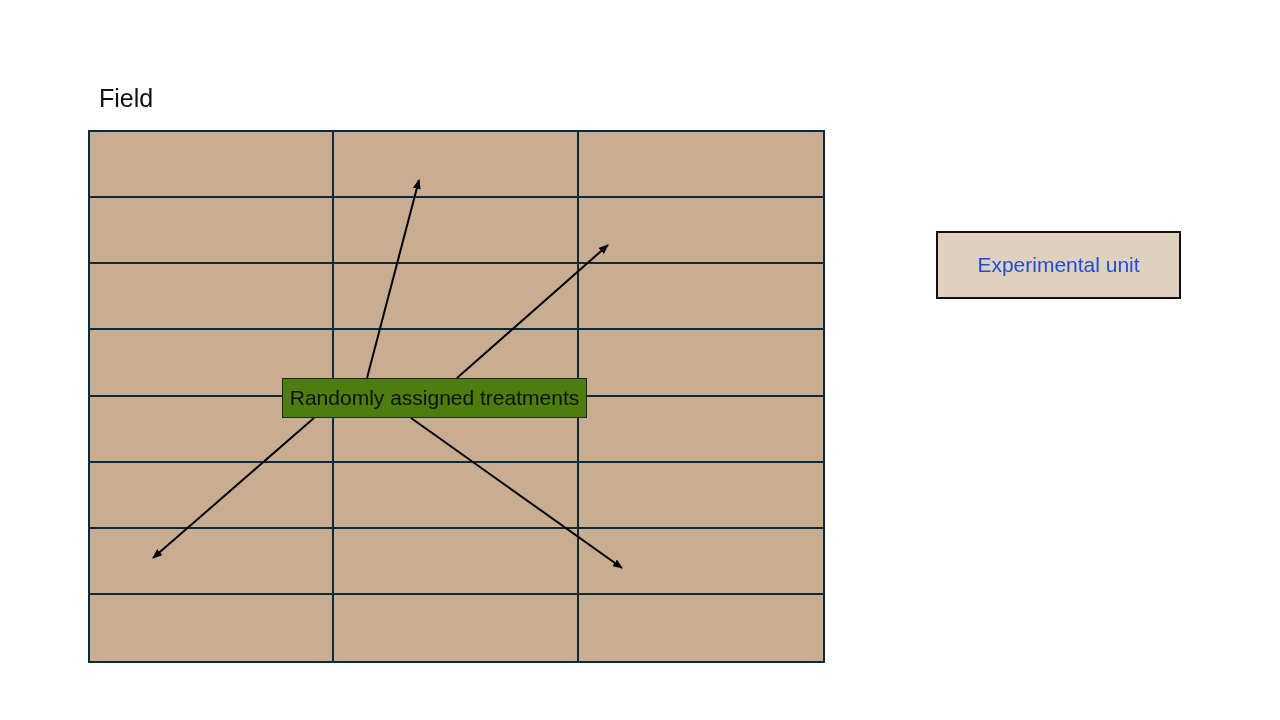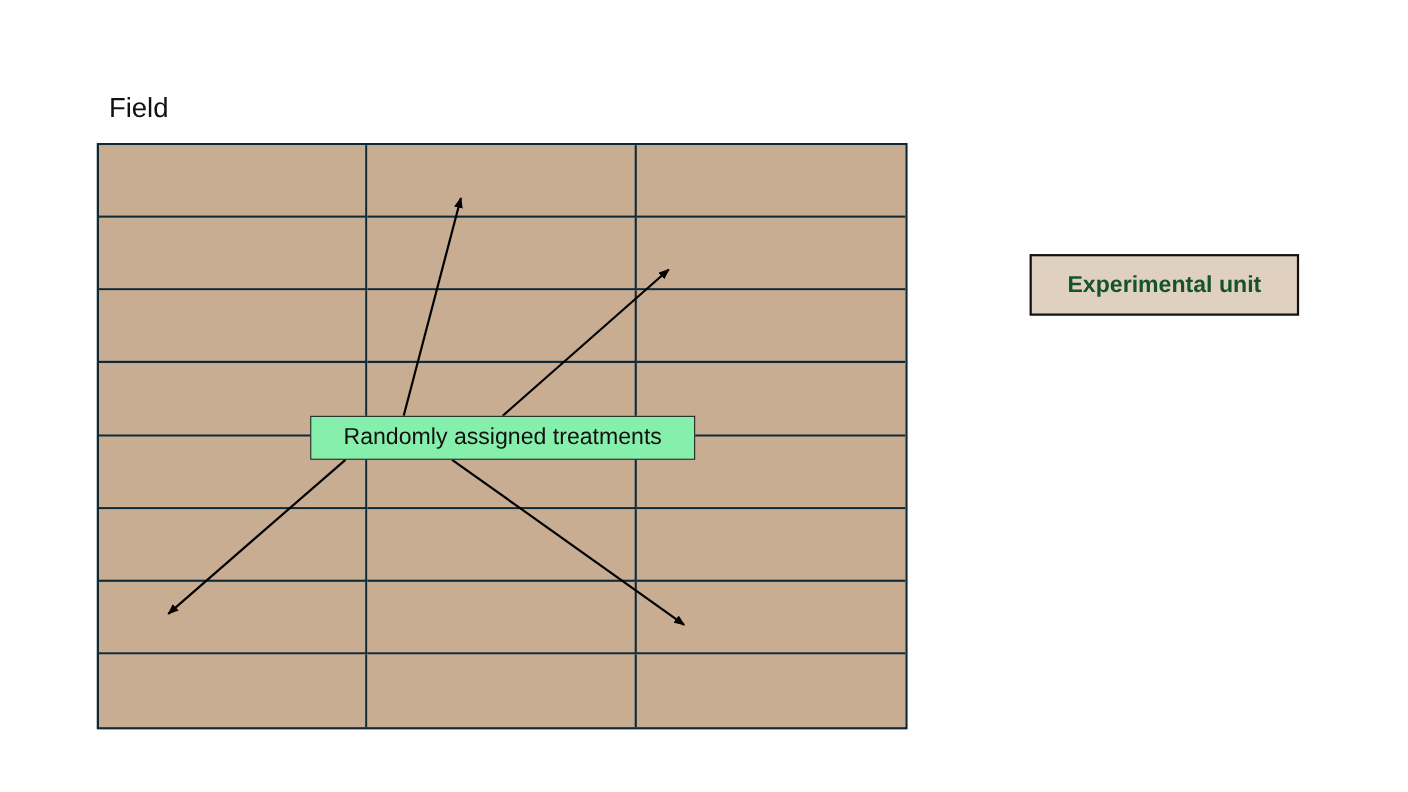--- a/index.html
+++ b/index.html
@@ -6,26 +6,26 @@
   body { width:1280px; height:720px; position:relative; overflow:hidden;
          font-family: "Liberation Sans", "DejaVu Sans", sans-serif; }
   .title { position:absolute; left:99px; top:78px; font-size:25px; color:#111; line-height:40px; }
   .grid { position:absolute; left:88px; top:130px; width:737px; height:533px;
           display:grid; grid-template-columns: repeat(3, 1fr); grid-template-rows: repeat(8, 1fr);
           box-sizing:border-box; border:2px solid #0e2a38; background:#c9ad93; }
   .cell { border-right:2px solid #0e2a38; border-bottom:2px solid #0e2a38; box-sizing:border-box; background:#c9ad93; }
   .cell.lastcol { border-right:none; }
   .cell.lastrow { border-bottom:none; }
   svg.arrows { position:absolute; left:0; top:0; width:1280px; height:720px; pointer-events:none; }
-  .label-box { position:absolute; left:282px; top:378px; width:350px; height:40px; box-sizing:border-box;
-               background:#86efac; border:1px solid #222; display:flex; align-items:center; justify-content:center;
+  .label-box { position:absolute; left:282px; top:378px; width:305px; height:40px; box-sizing:border-box;
+               background:#4d7c0f; border:1px solid #222; display:flex; align-items:center; justify-content:center;
                font-size:21px; color:#111; }
-  .legend-box { position:absolute; left:936px; top:231px; width:245px; height:56px; box-sizing:border-box;
+  .legend-box { position:absolute; left:936px; top:231px; width:245px; height:68px; box-sizing:border-box;
                 background:#e0d0c0; border:2px solid #111; display:flex; align-items:center; justify-content:center;
-                font-size:21px; color:#14532d;font-weight:bold; }
+                font-size:21px; color:#1d4ed8; }
 </style>
 </head>
 <body>
 
 <div class="title">Field</div>
 
 <div class="grid" id="grid">
     <div class="cell"></div>
     <div class="cell"></div>
     <div class="cell lastcol"></div>

